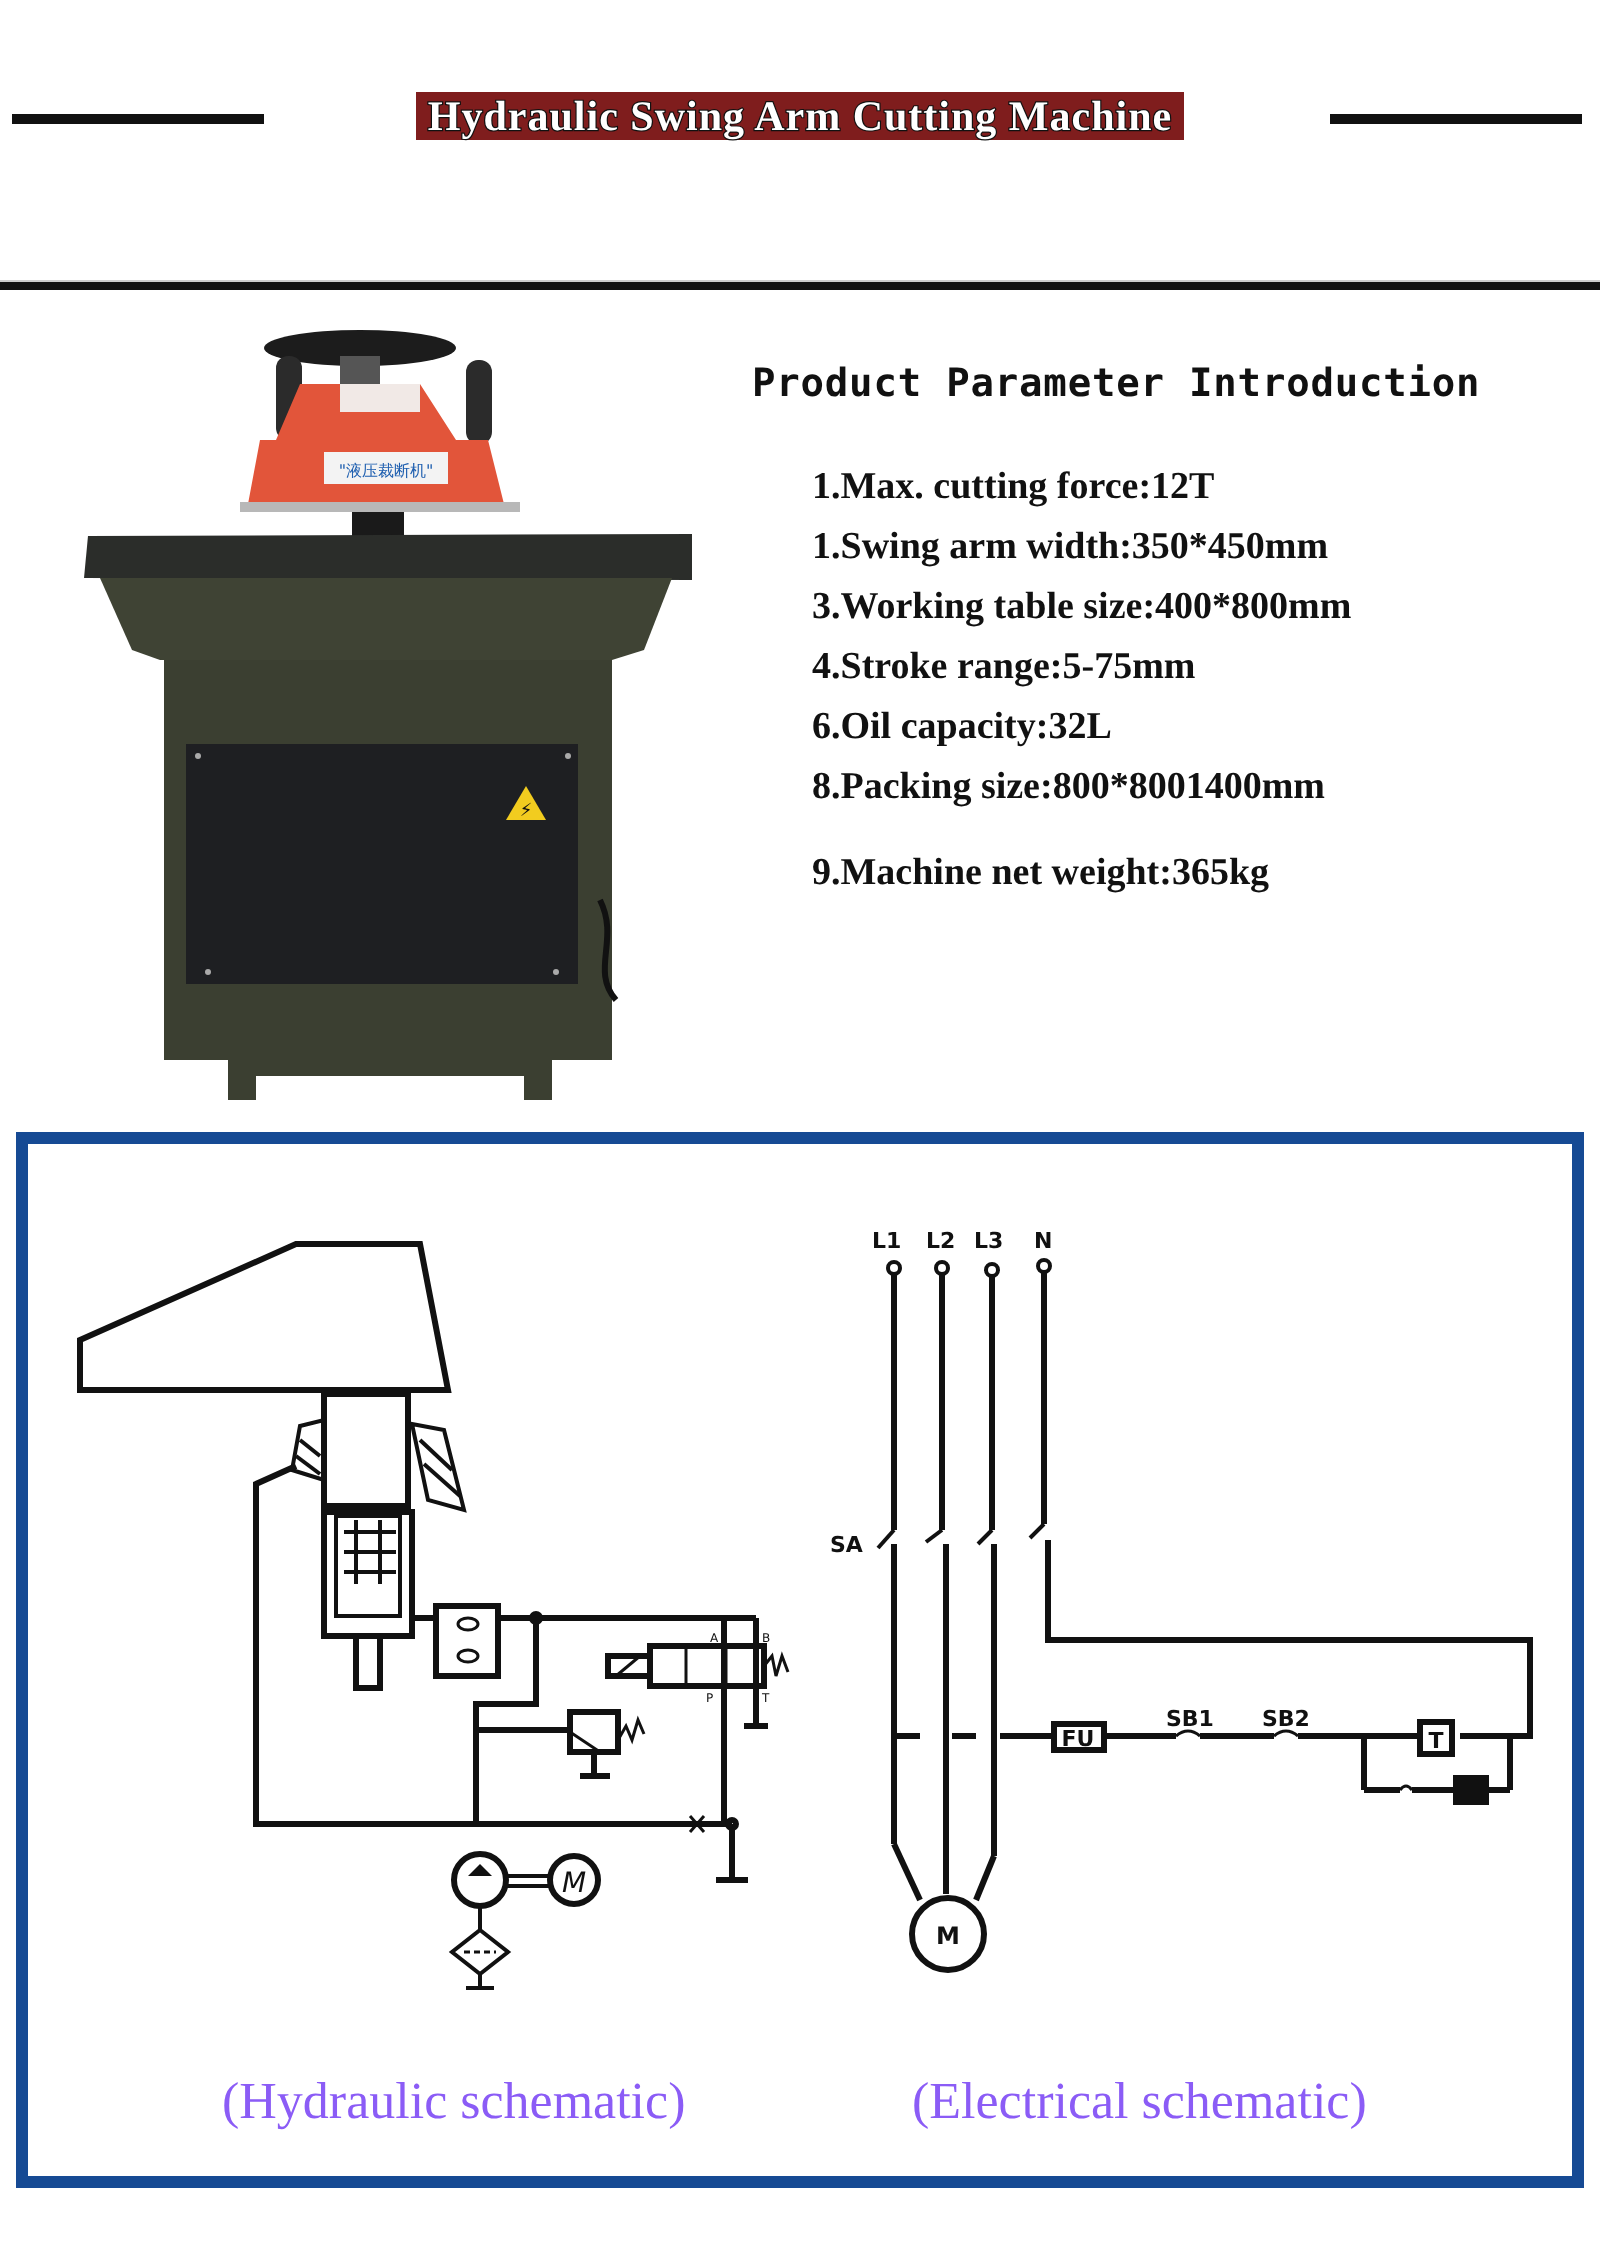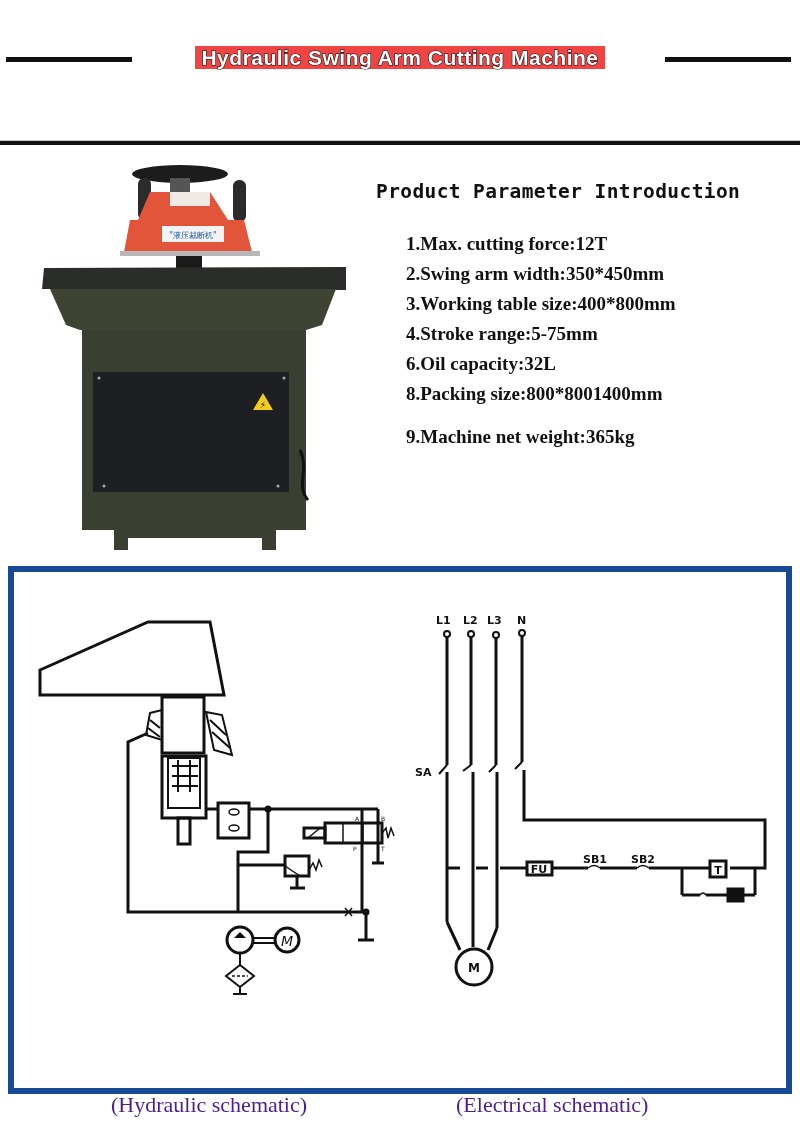--- a/index.html
+++ b/index.html
@@ -2,29 +2,29 @@
 <html><head>
 <meta charset="utf-8">
 <style>
   html,body{margin:0;padding:0;background:#ffffff;}
   body{width:800px;height:1122px;position:relative;overflow:hidden;font-family:"DejaVu Serif",serif;}
   .abs{position:absolute;}
   .title-line{position:absolute;top:57px;height:5px;background:#111;}
   .main-title{position:absolute;top:46px;left:0;width:800px;text-align:center;
     font-family:"Liberation Sans",sans-serif;font-weight:bold;font-size:21px;letter-spacing:0.5px;
     color:#fff;-webkit-text-stroke:1.2px #111;paint-order:stroke fill;}
-  .main-title span{background:#ef4444;padding:0 6px;}
+  .main-title span{background:#7f1d1d;padding:0 6px;font-family:Liberation Serif, serif;}
   .divider{position:absolute;top:140px;left:0;width:800px;height:4px;background:#111;border-top:1px solid #ccc;}
   .section-title{position:absolute;top:180px;left:376px;font-family:"DejaVu Sans Mono",monospace;
     font-weight:bold;font-size:19.5px;color:#111;letter-spacing:0.4px;text-align:center;}
   .params{position:absolute;top:232px;left:406px;margin:0;padding:0;list-style:none;}
   .params li{font-family:"Liberation Serif",serif;font-weight:bold;font-size:19px;color:#111;height:30px;line-height:24px;white-space:nowrap;}
   .params li.last{margin-top:13px;}
   .frame{position:absolute;left:8px;top:566px;width:772px;height:516px;border:6px solid #164a94;background:#fff;}
-  .caption{position:absolute;top:1092px;font-family:"Liberation Serif",serif;font-size:22px;color:#4c1d95;}
+  .caption{position:absolute;top:1036px;font-family:"Liberation Serif",serif;font-size:26px;color:#8b5cf6;}
   svg{position:absolute;left:0;top:0;}
 </style>
 </head>
 <body>
 
 <div class="title-line" style="left:6px;width:126px;"></div>
 <div class="title-line" style="left:665px;width:126px;"></div>
 <div class="main-title"><span>Hydraulic Swing Arm Cutting Machine</span></div>
 <div class="divider"></div>
 
@@ -62,21 +62,21 @@
     <rect x="232" y="378" width="14" height="22" fill="#3b3f31"></rect>
     <rect x="98" y="378" width="134" height="10" fill="#3b3f31"></rect>
 
     <path d="M270,300 C280,320 265,335 278,350" stroke="#111" stroke-width="3" fill="none"></path>
   </svg>
 </div>
 
 <div class="section-title">Product Parameter Introduction</div>
 <ul class="params">
   <li>1.Max. cutting force:12T</li>
-  <li>2.Swing arm width:350*450mm</li>
+  <li>1.Swing arm width:350*450mm</li>
   <li>3.Working table size:400*800mm</li>
   <li>4.Stroke range:5-75mm</li>
   <li>6.Oil capacity:32L</li>
   <li>8.Packing size:800*8001400mm</li>
   <li class="last">9.Machine net weight:365kg</li>
 </ul>
 
 <div class="frame"></div>
 
 <div class="abs" style="left:0;top:560px;width:400px;height:440px;">

